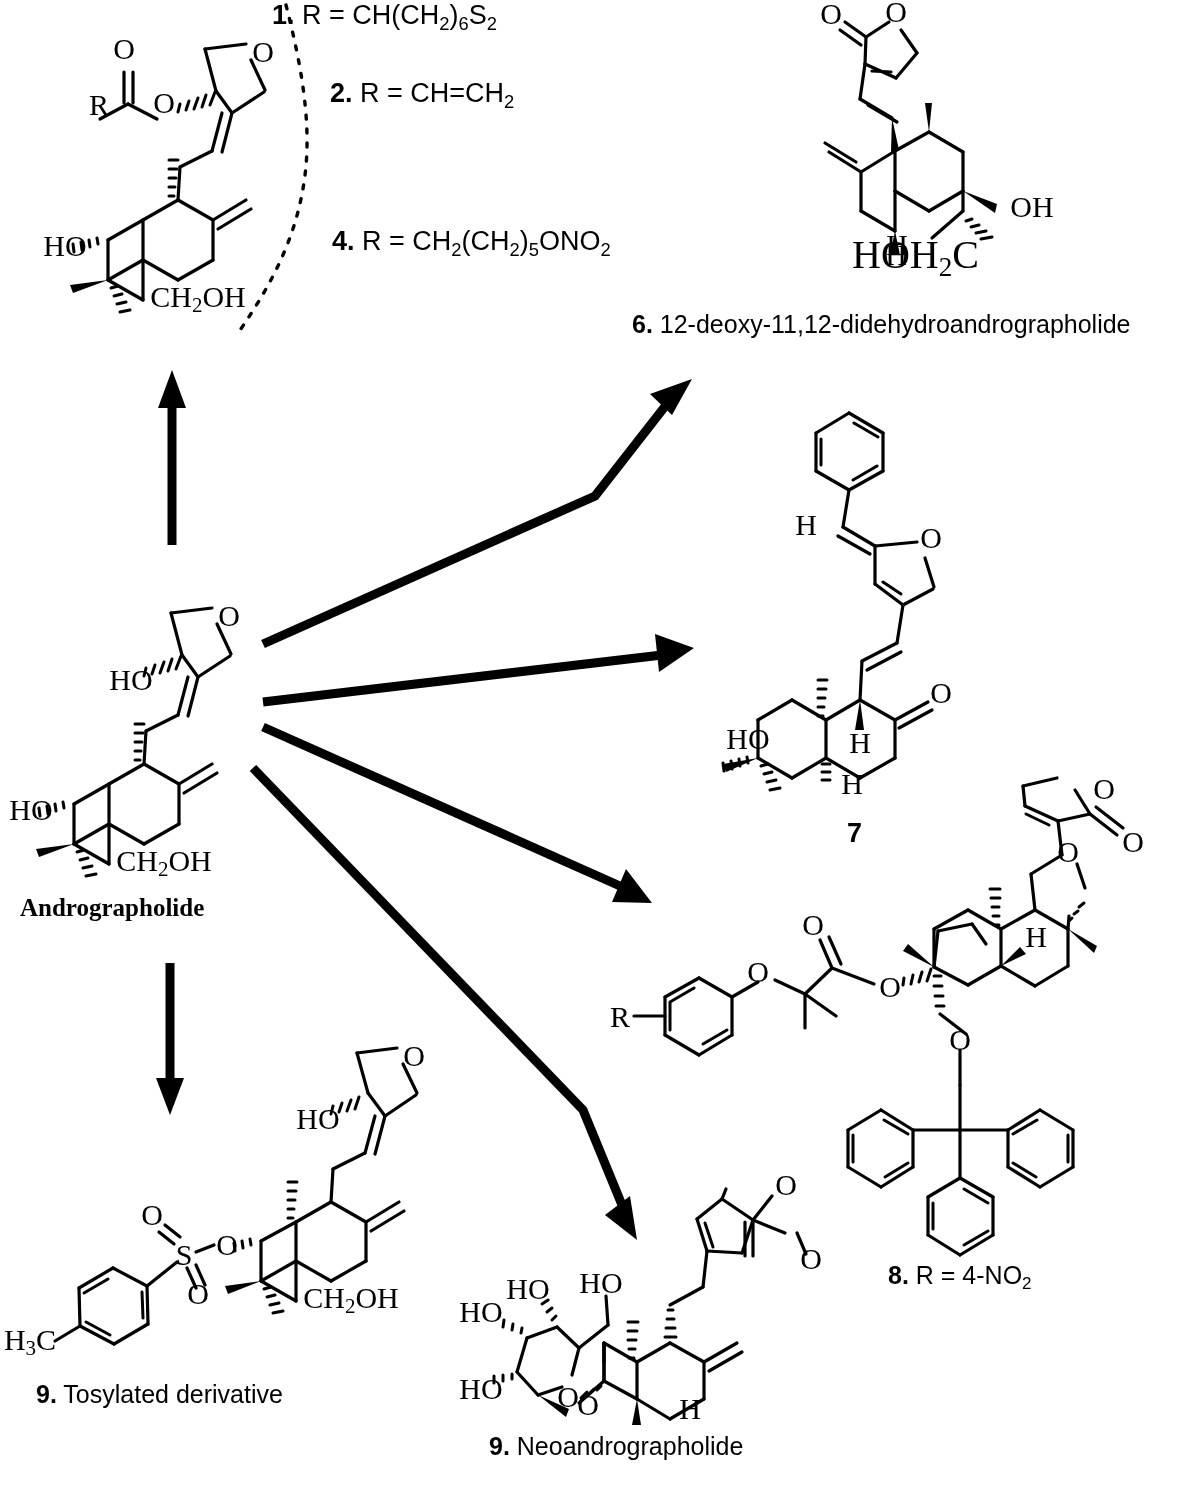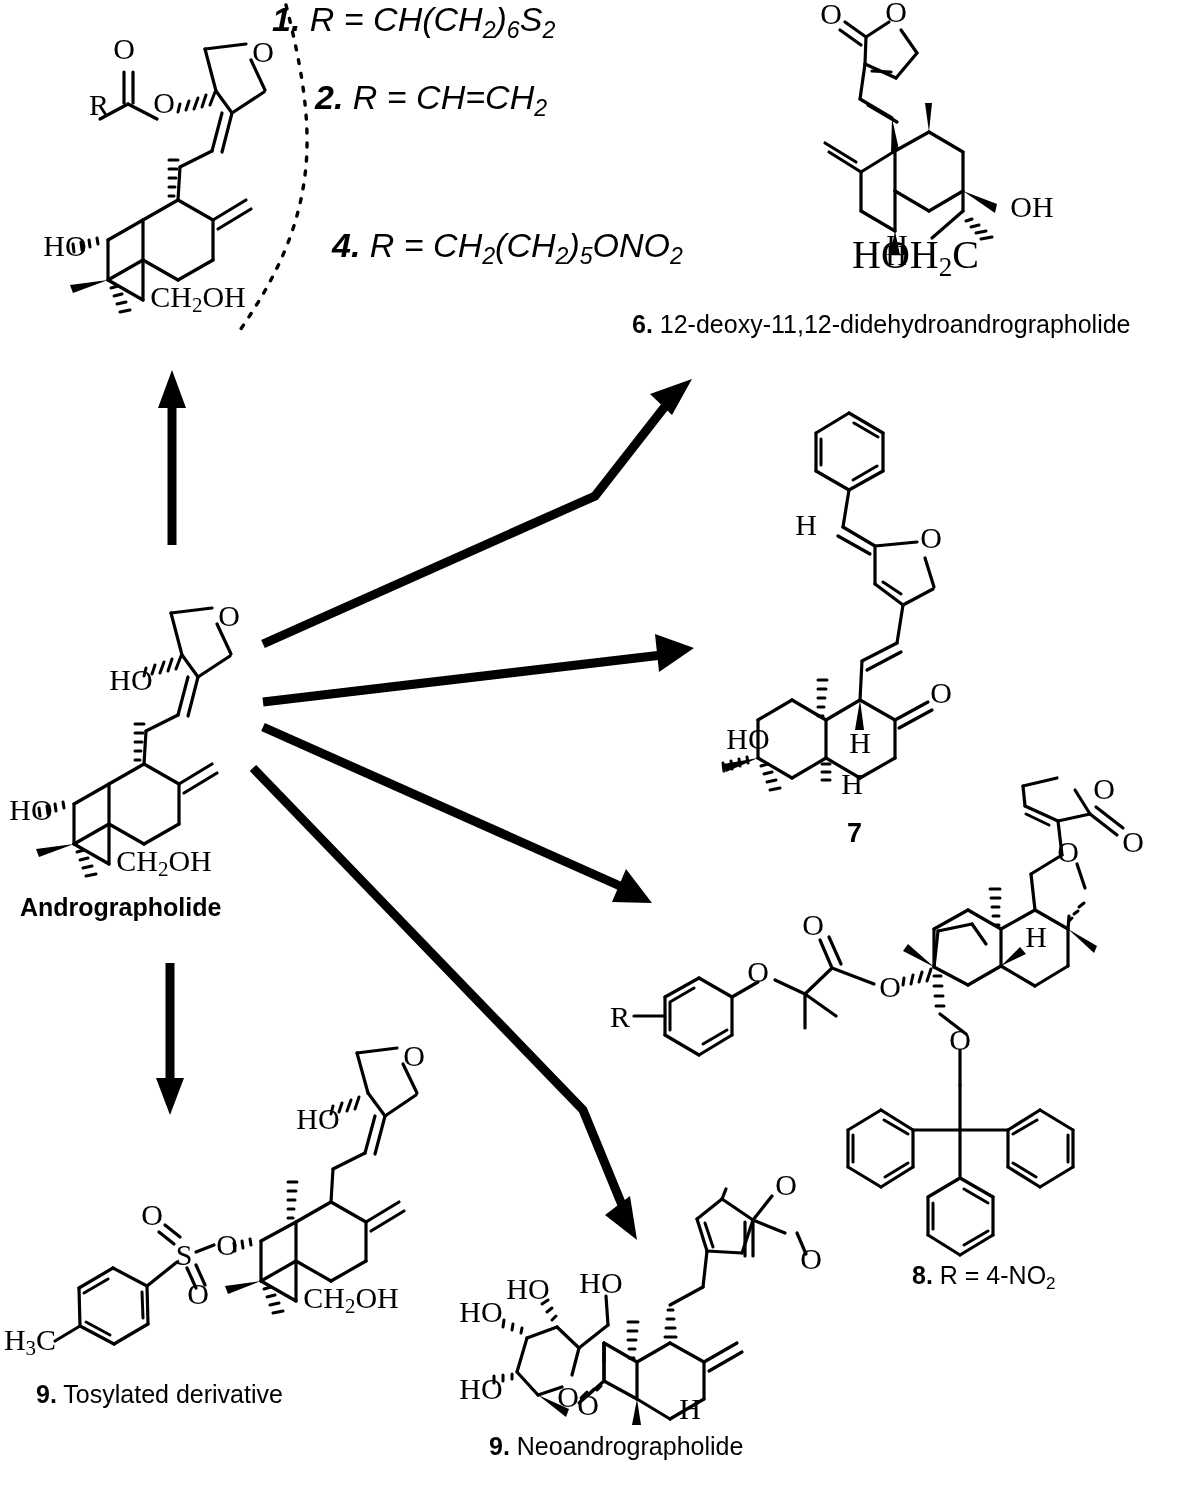--- a/index.html
+++ b/index.html
@@ -5,21 +5,21 @@
   html,body{margin:0;padding:0;background:#ffffff;}
   body{
     width:1200px;height:1489px;position:relative;overflow:hidden;
     font-family:"Liberation Sans","DejaVu Sans",sans-serif;
     color:#000;
   }
   #stage{position:absolute;left:0;top:0;width:1200px;height:1489px;}
   svg.layer{position:absolute;left:0;top:0;width:1200px;height:1489px;overflow:visible;}
   .lbl{position:absolute;white-space:nowrap;line-height:1;}
   .num{font-weight:bold;}
-  .rlbl{font-size:34px;font-style:italic;}
+  .rlbl{font-size:27px;}
   .caption{font-size:25px;}
   .nm{font-size:25px;font-weight:bold;}
   sub{font-size:0.68em;vertical-align:-0.30em;}
   
   .bond{stroke:#000;stroke-width:3.2;fill:none;stroke-linecap:round;stroke-linejoin:round;}
   .bond2{stroke:#000;stroke-width:3.0;fill:none;stroke-linecap:round;}
   .hash{stroke:#000;stroke-width:3.0;stroke-linecap:round;}
   .wedge{fill:#000;stroke:none;}
   .atom{font-family:"Liberation Serif","DejaVu Serif",serif;font-size:30px;text-anchor:middle;dominant-baseline:middle;fill:#000;}
   .arrow{stroke:#000;fill:none;stroke-width:9;stroke-linecap:butt;stroke-linejoin:miter;}
@@ -660,55 +660,55 @@
     </g>
   </g>
 
 </svg>
 
 <div class="lbl rlbl" style="left:272px;top:2px;">
   <span class="num">1.</span>
   <span>R = CH(CH</span><sub>2</sub>)<sub>6</sub>S<sub>2</sub>
 </div>
 
-<div class="lbl rlbl" style="left:315px;top:80px;">
+<div class="lbl rlbl" style="left:330px;top:80px;">
   <span class="num">2.</span>
   <span>R = CH=CH</span><sub>2</sub>
 </div>
 
 
 <div class="lbl rlbl" style="left:332px;top:228px;text-align:center;">
   <span class="num">4.</span>
   <span>R = CH</span><sub>2</sub>(CH<sub>2</sub>)<sub>5</sub>ONO<sub>2</sub>
 </div>
 
 
 <div class="lbl caption" style="left:632px;top:312px;">
   <span class="num">6.</span>
   <span>12-deoxy-11,12-didehydroandrographolide</span>
 </div>
 
 <div class="lbl" style="left:847px;top:820px;font-size:27px;font-weight:bold;">
   <span>7</span>
 </div>
 
-<div class="lbl caption" style="left:888px;top:1263px;margin-left:24px;">
+<div class="lbl caption" style="left:888px;top:1263px;">
   <span class="num">8.</span>
   <span>R = 4-NO</span><sub>2</sub>
 </div>
 
 <div class="lbl caption" style="left:489px;top:1434px;">
   <span class="num">9.</span>
   <span>Neoandrographolide</span>
 </div>
 
 <div class="lbl caption" style="left:36px;top:1382px;">
   <span class="num">9.</span>
   <span>Tosylated derivative</span>
 </div>
 
-<div class="lbl nm" style="left:20px;top:895px;">Andrographolide</div>
+<div class="lbl nm" style="left:20px;top:895px;font-family:Liberation Serif, serif;">Andrographolide</div>
 
 <div class="lbl" style="left:852px;top:235px;font-family:'Liberation Serif',serif;font-size:40px;">
   HOH<sub>2</sub>C
 </div>
 
 </div>
 
 </body></html>

